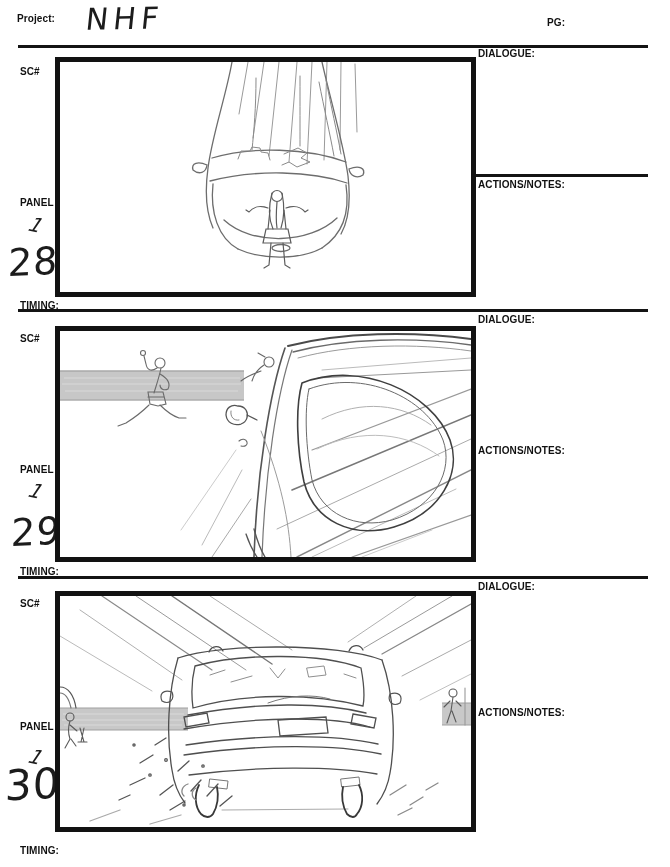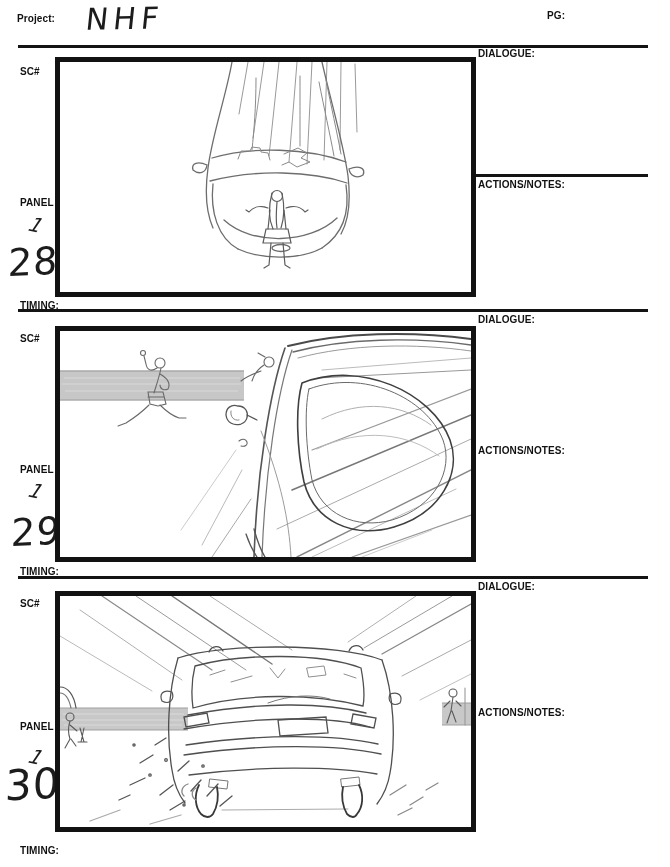--- a/index.html
+++ b/index.html
@@ -18,21 +18,21 @@
   .hw-num-big { font-size:42px; }
   .blank-field { position:absolute; }
 </style>
 </head>
 <body>
 
 <div class="page">
 
   <div class="lbl" style="left:17px; top:13px;">Project:</div>
   <div class="hw hw-project" style="left:86px; top:1px;">NHF</div>
-  <div class="lbl" style="left:547px; top:10px;">PG:</div>
+  <div class="lbl" style="left:547px; top:17px;">PG:</div>
 
   <div class="hline" style="top:45px;"></div>
 
   <div class="lbl" style="left:478px; top:48px;">DIALOGUE:</div>
   <div class="blank-field" style="left:478px; top:62px; width:170px; height:110px;"></div>
   <div class="lbl" style="left:20px; top:66px;">SC#</div>
   <div class="lbl" style="left:20px; top:197px;">PANEL</div>
   <div class="hw hw-tick" style="left:30px; top:213px;">1</div>
   <div class="hw hw-num" style="left:8px; top:240px;">28</div>
 

